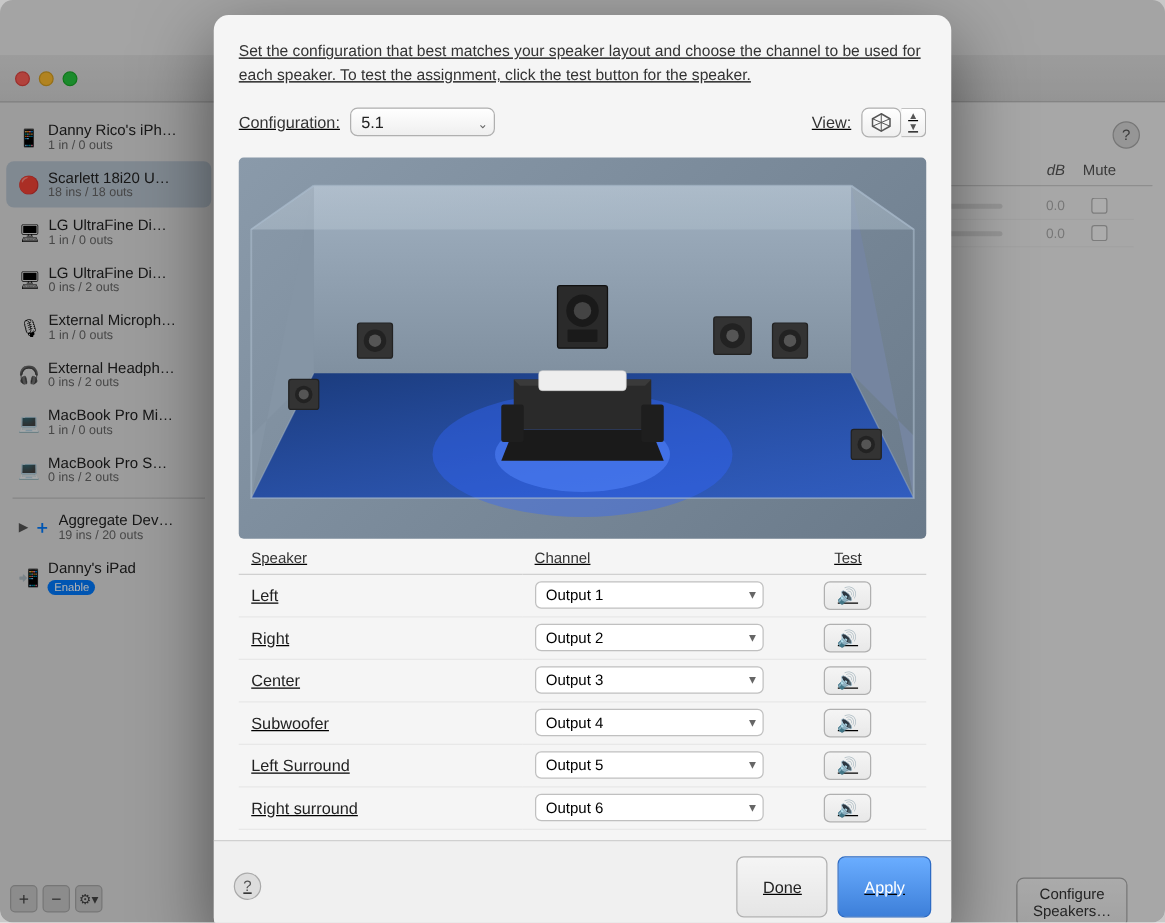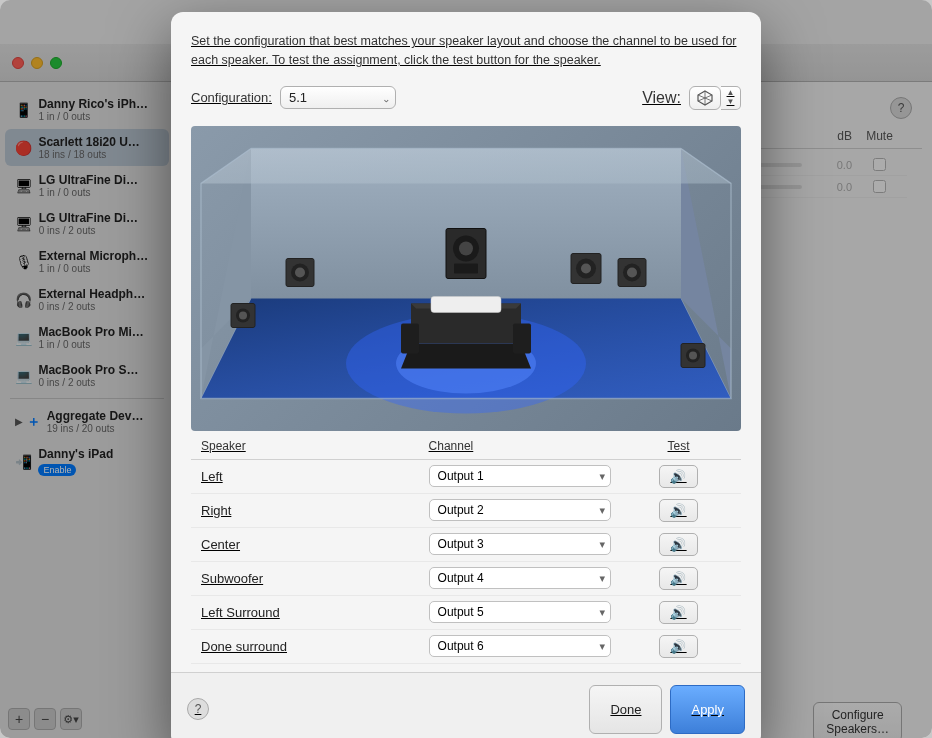--- a/index.html
+++ b/index.html
@@ -81,21 +81,21 @@
       border-radius: 6px;
       margin: 1px 5px;
     }
 
     .sidebar-item.selected {
       background: #b8c4d0;
     }
 
     .sidebar-item-name {
       font-size: 12px;
-      font-weight: 700;
+      font-weight: 400;
       color: #222;
       white-space: nowrap;
       overflow: hidden;
       text-overflow: ellipsis;
     }
 
     .sidebar-item-sub {
       font-size: 10px;
       color: #666;
     }
@@ -250,21 +250,21 @@
       right: 6px;
       top: 50%;
       transform: translateY(-50%) rotate(180deg);
       font-size: 10px;
       color: #666;
       pointer-events: none;
     }
 
     .view-label {
       margin-left: auto;
-      font-size: 16px;
+      font-size: 13px;
       color: #333;
       margin-right: 8px;
     }
 
     .view-btn {
       width: 32px;
       height: 24px;
       background: linear-gradient(to bottom, #fff, #efefef);
       border: 1px solid #b0b0b0;
       border-radius: 6px;
@@ -547,21 +547,21 @@
       </div>
     </div>
 
     <div class="main-area">
       <div class="main-header">
         <div class="help-btn">?</div>
       </div>
 
       <div style="display:flex;padding:5px 15px;border-bottom:1px solid #ccc;color:#555;font-size:12px;">
         <div style="flex:1;">Value</div>
-        <div style="width:50px;text-align:right;">dB</div>
+        <div style="width:50px;text-align:right;font-style:italic;">dB</div>
         <div style="width:55px;text-align:center;">Mute</div>
       </div>
 
       <div style="padding:5px 15px;">
         <div style="display:flex;align-items:center;padding:4px 0;border-bottom:1px solid #e0e0e0;opacity:0.5;">
           <div style="flex:1;height:4px;background:#c0c0c0;border-radius:2px;position:relative;">
             <div style="width:70%;height:100%;background:#999;border-radius:2px;"></div>
             <div style="position:absolute;right:30%;top:-4px;width:10px;height:12px;background:#fff;border:1px solid #aaa;border-radius:2px;"></div>
           </div>
           <div style="width:50px;text-align:right;font-size:11px;color:#666;">0.0</div>
@@ -742,21 +742,21 @@
             <tr>
               <td>Left Surround</td>
               <td style="padding-right: 5px;"><div class="channel-select-wrapper"><select class="channel-select"><option value="Output 1">Output 1</option><option value="Output 2">Output 2</option><option value="Output 3">Output 3</option><option value="Output 4">Output 4</option><option value="Output 5" selected="">Output 5</option><option value="Output 6">Output 6</option><option value="Output 7">Output 7</option><option value="Output 8">Output 8</option></select></div></td>
               <td style="text-align: center;">
                 <button class="test-btn">
                   <span class="speaker-icon">🔊</span>
                 </button>
               </td>
             </tr>
             <tr>
-              <td>Done surround</td>
+              <td>Right surround</td>
               <td style="padding-right: 5px;"><div class="channel-select-wrapper"><select class="channel-select"><option value="Output 1">Output 1</option><option value="Output 2">Output 2</option><option value="Output 3">Output 3</option><option value="Output 4">Output 4</option><option value="Output 5">Output 5</option><option value="Output 6" selected="">Output 6</option><option value="Output 7">Output 7</option><option value="Output 8">Output 8</option></select></div></td>
               <td style="text-align: center;">
                 <button class="test-btn">
                   <span class="speaker-icon">🔊</span>
                 </button>
               </td>
             </tr>
           </tbody>
       </table>
     </div>

